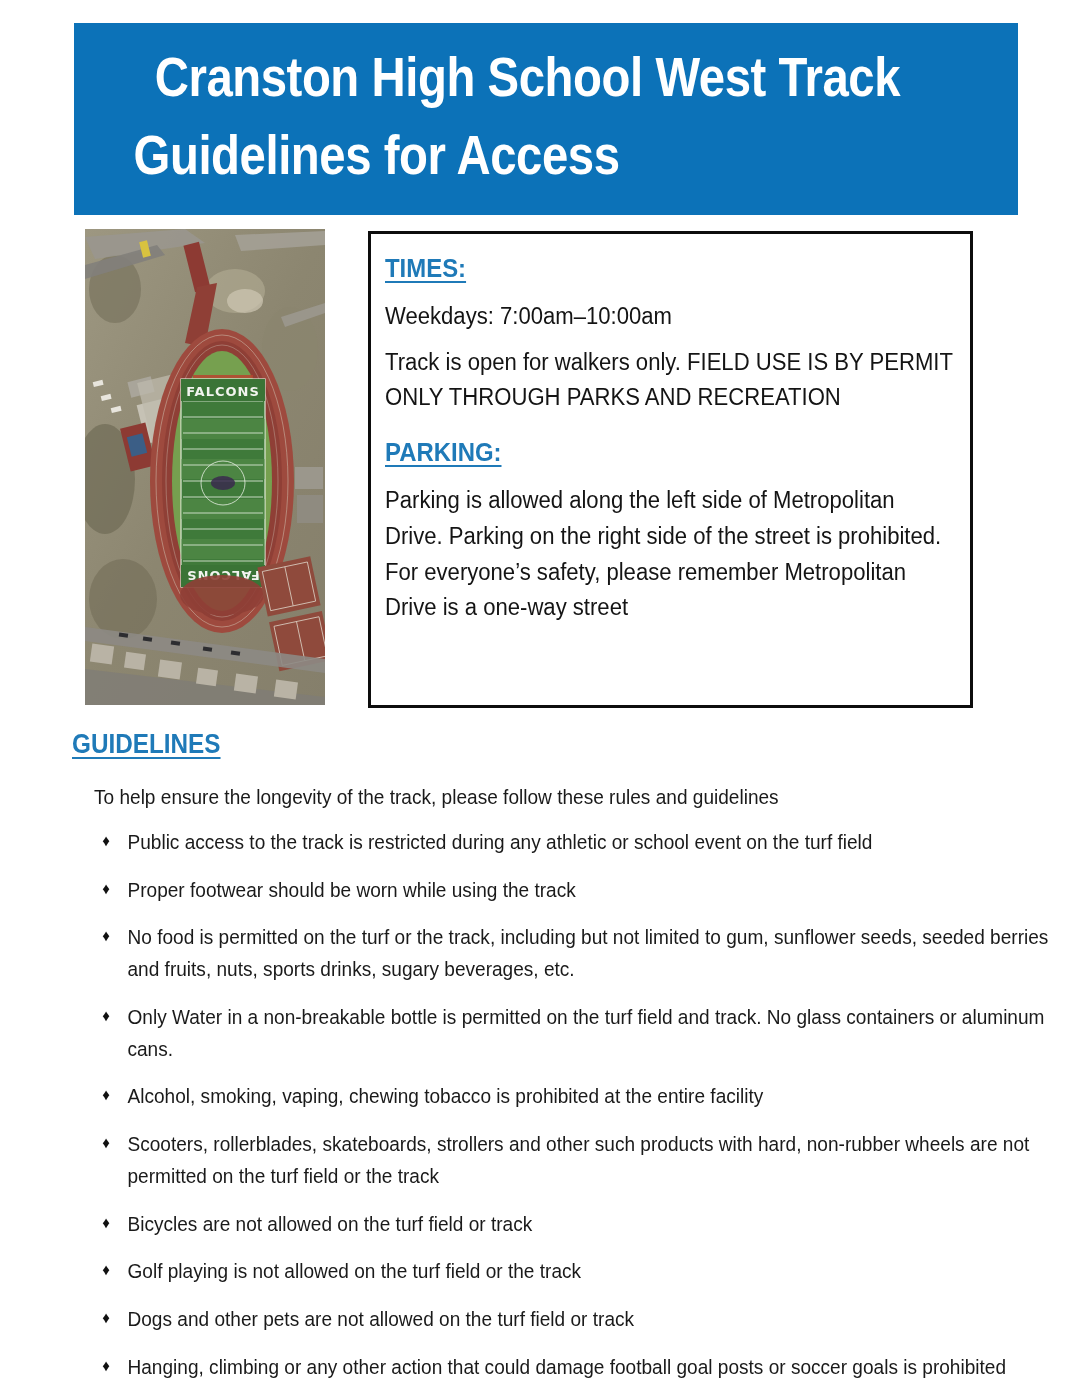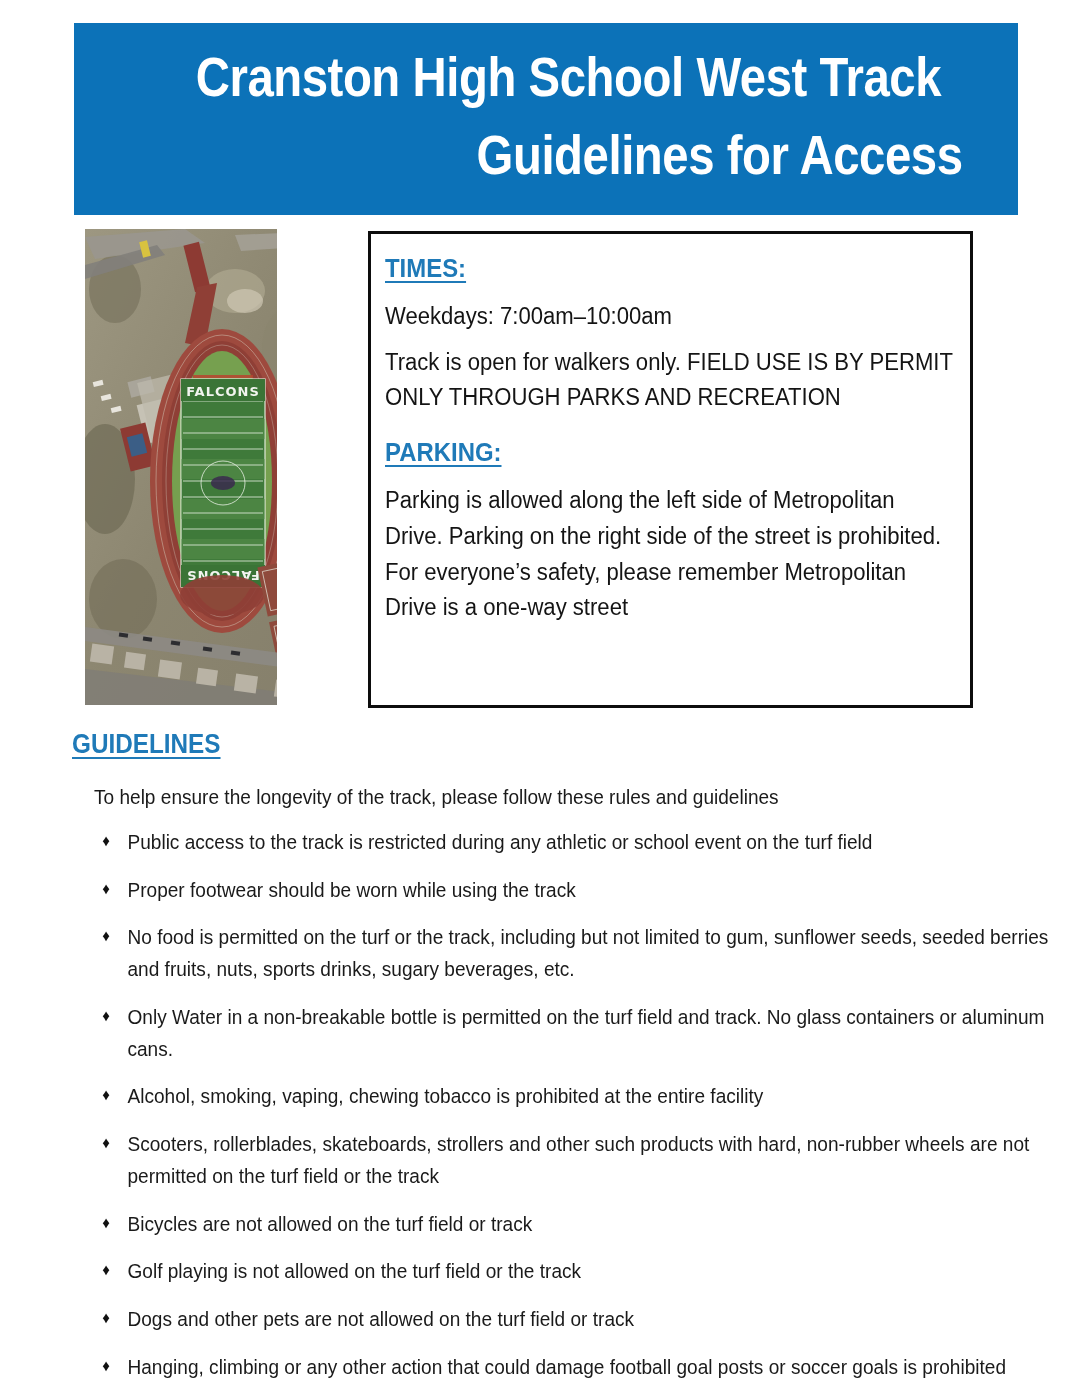--- a/index.html
+++ b/index.html
@@ -19,44 +19,44 @@
   
   .banner {
     position: absolute;
     left: 74px;
     top: 23px;
     width: 944px;
     height: 192px;
     background: #0C72B8;
     display: flex;
     flex-direction: column;
-    align-items: flex-end;
+    align-items: flex-start;
     justify-content: center;
     box-sizing: border-box;
-    padding: 4px 16px 10px 20px;
+    padding: 4px 26px 10px 20px;
   }
   .banner-line {
     color: #ffffff;
     font-family: "Liberation Sans", sans-serif;
     font-weight: bold;
     font-size: 55px;
     line-height: 1.42;
     letter-spacing: -0.5px;
     white-space: nowrap;
     transform: scaleX(0.86);
     transform-origin: center center;
     text-align: center;
   }
 
   
   .photo {
     position: absolute;
     left: 85px;
     top: 229px;
-    width: 192px;
+    width: 240px;
     height: 476px;
     overflow: hidden;
     background: #8f8b74;
   }
   .photo svg { display: block; width: 240px; height: 476px; }
 
   
   .infobox {
     position: absolute;
     left: 368px;

